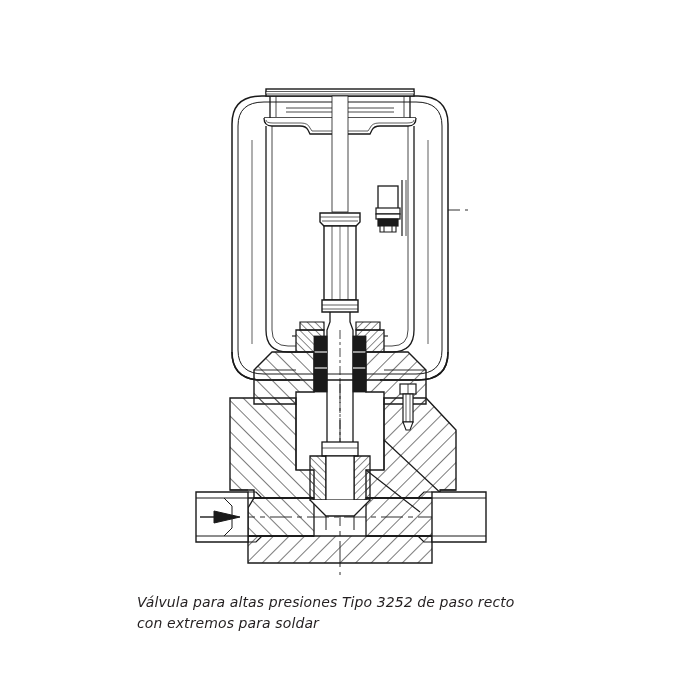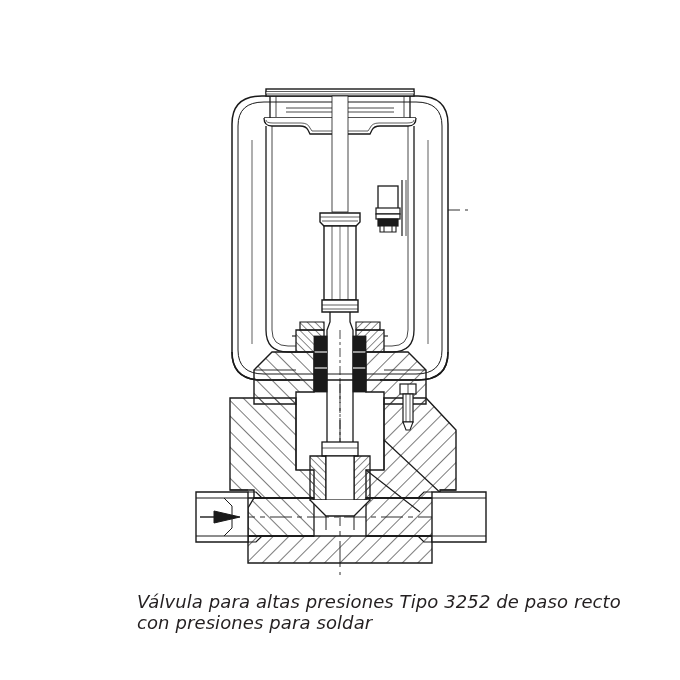--- a/index.html
+++ b/index.html
@@ -28,21 +28,21 @@
     width: 680px;
     height: 590px;
   }
   #caption {
     position: absolute;
     left: 137px;
     top: 592px;
     width: 470px;
     font-family: "DejaVu Sans", "Liberation Sans", sans-serif;
     font-style: italic;
-    font-size: 18px;
+    font-size: 14px;
     line-height: 20.5px;
     letter-spacing: 0.1px;
     color: #231f20;
     font-weight: 400;
   }
   #caption .cap-line {
     display: block;
     white-space: pre;
   }
 </style>
@@ -342,16 +342,16 @@
           <line x1="230" y1="490" x2="248" y2="490" stroke-width="1.1"></line>
           <line x1="440" y1="490" x2="456" y2="490" stroke-width="1.1"></line>
         </g>
 
       </g>
     </svg>
   </div>
 
   <div id="caption">
     <span class="cap-line">Válvula para altas presiones Tipo 3252 de paso recto</span>
-    <span class="cap-line">con presiones para soldar</span>
+    <span class="cap-line">con extremos para soldar</span>
   </div>
 
 </div>
 
 </body></html>

